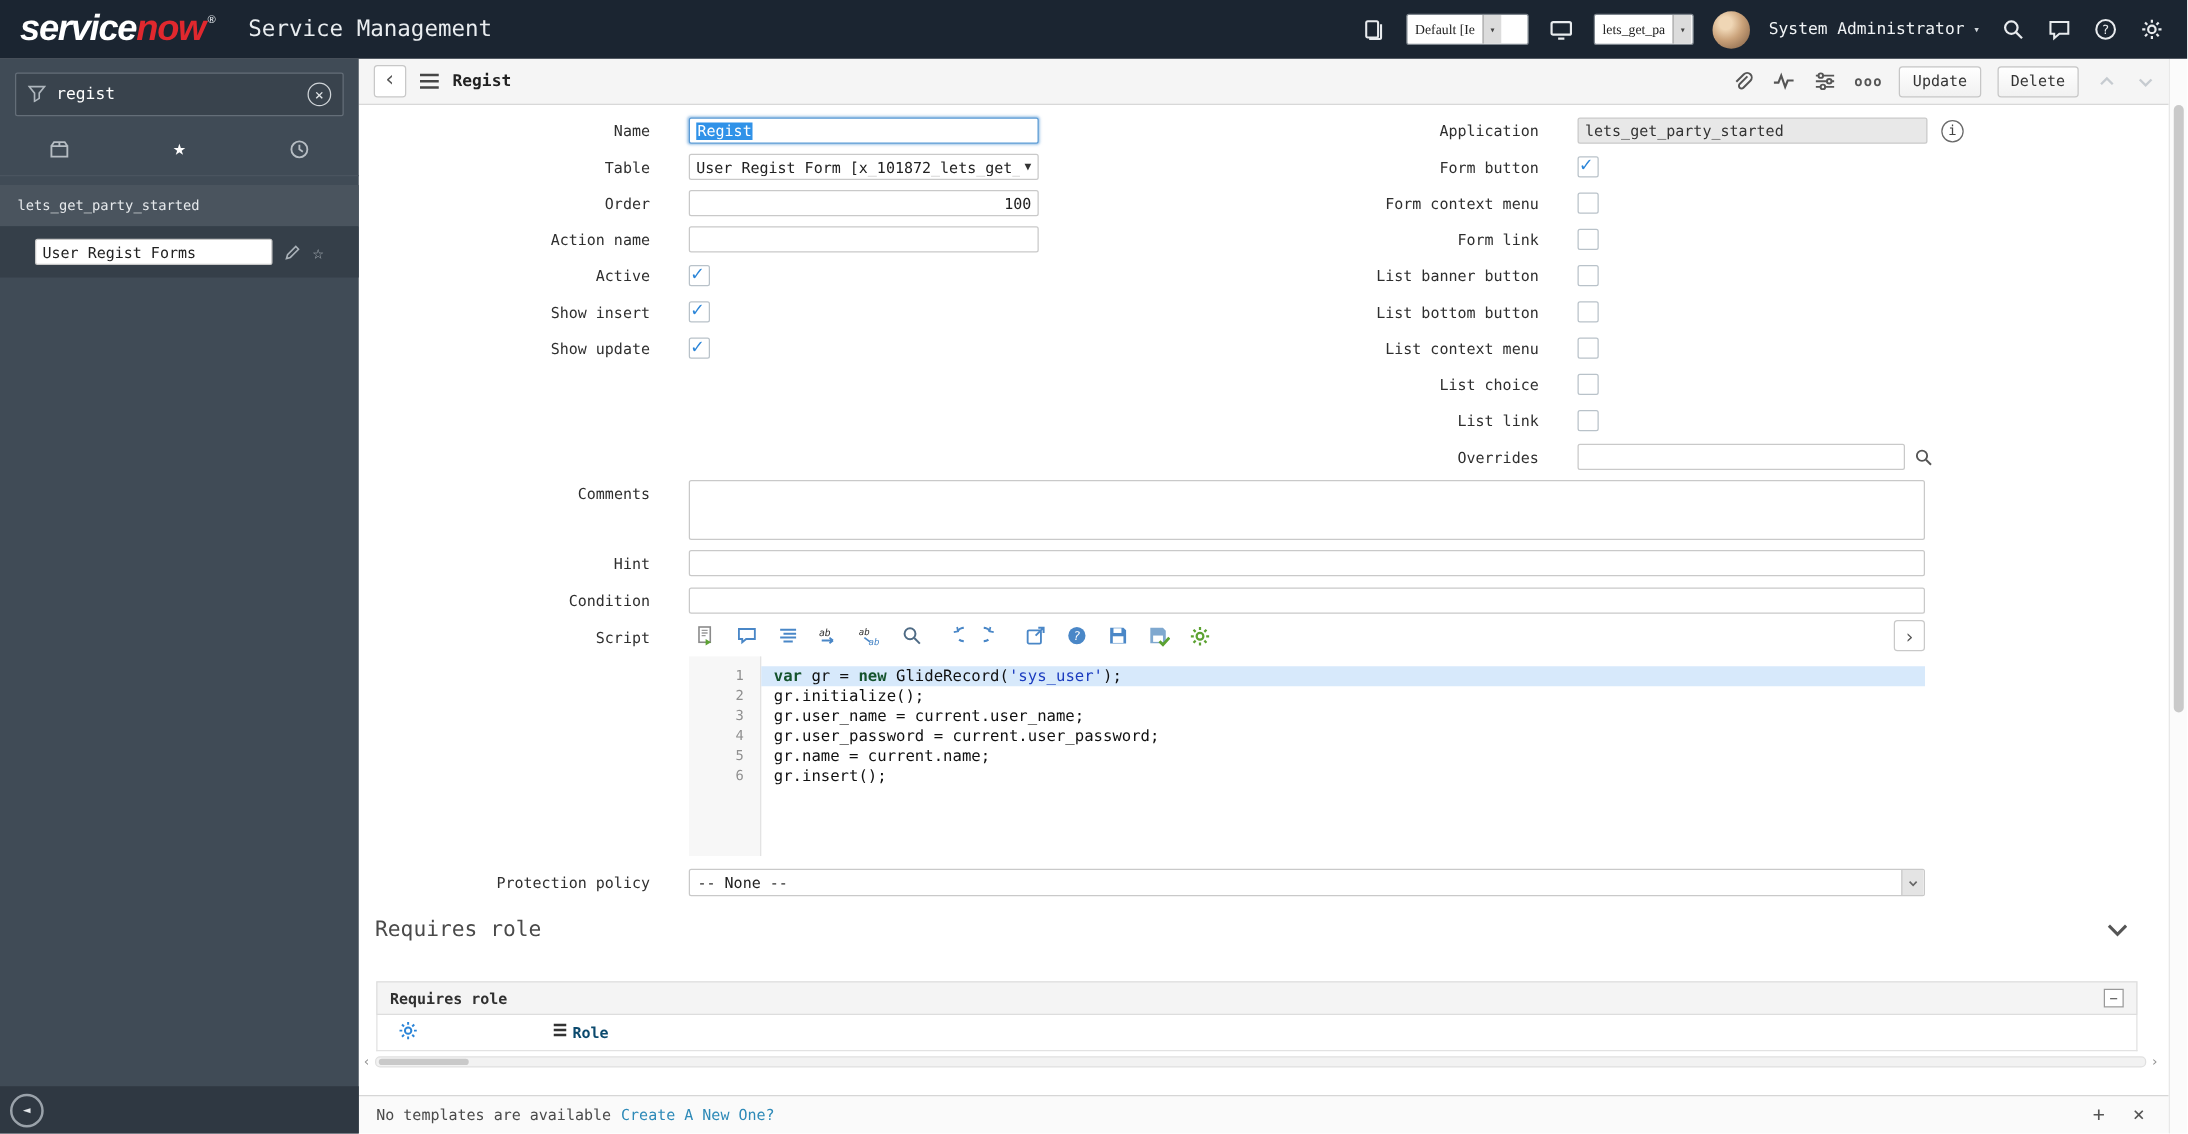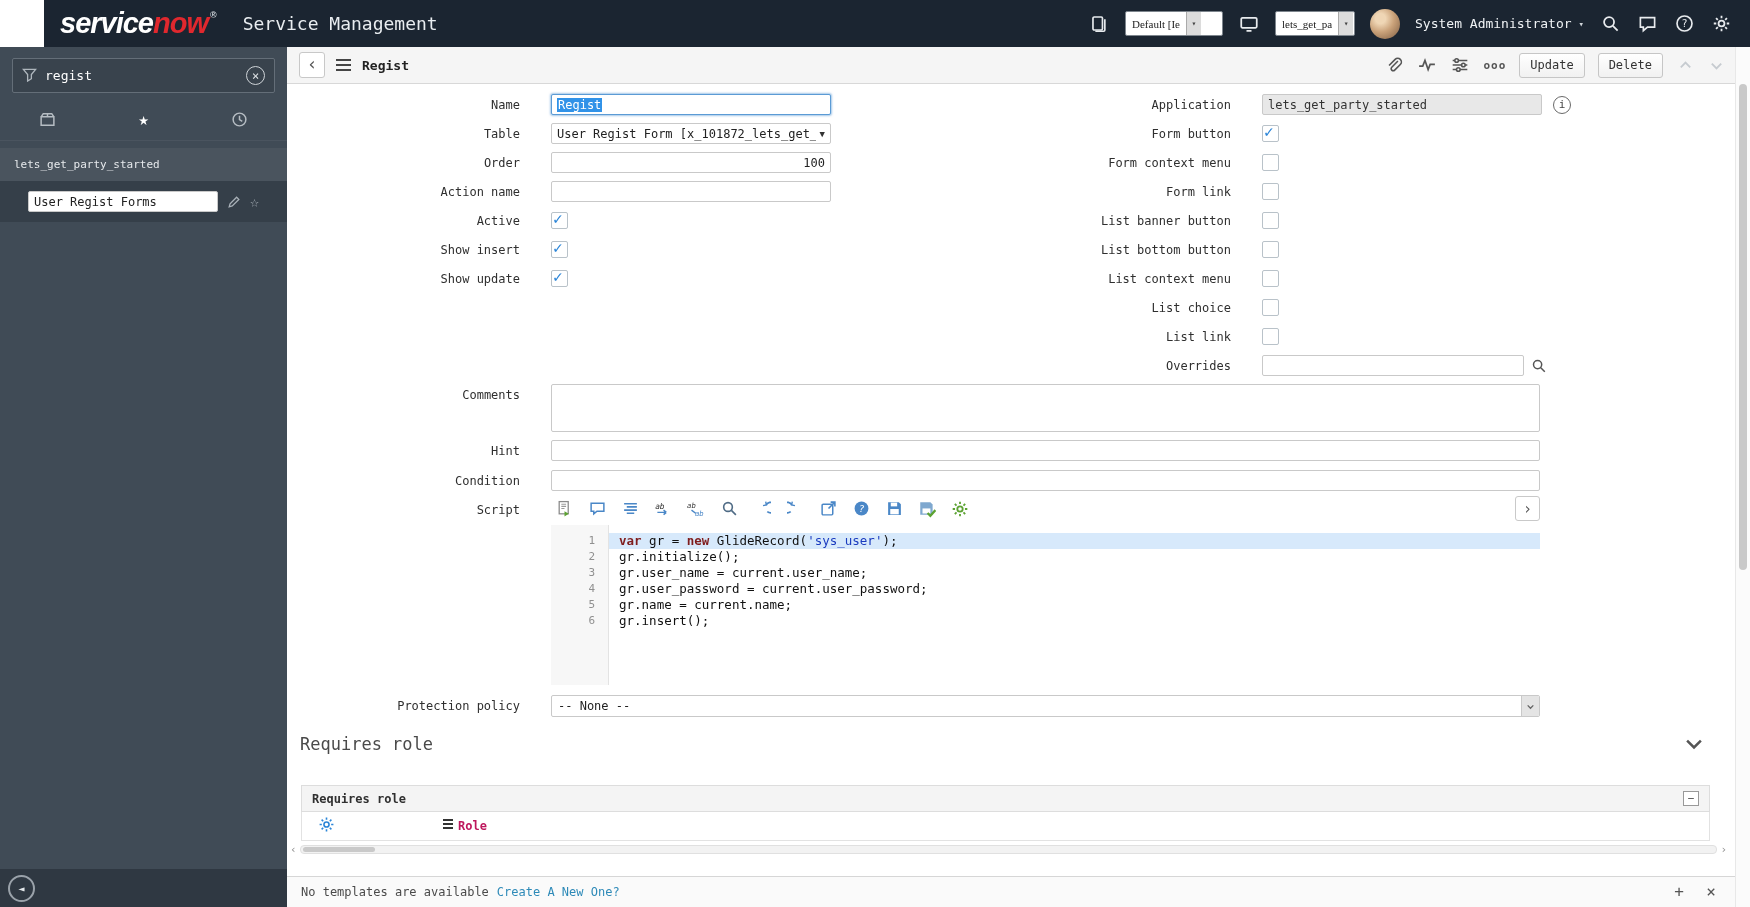--- a/index.html
+++ b/index.html
@@ -1,21 +1,21 @@
 <!DOCTYPE html>
 <html><head>
 <meta charset="utf-8">
 <style>
   * { box-sizing: border-box; margin: 0; padding: 0; }
   html,body { width:1750px; height:907px; }
   body { font-family:"DejaVu Sans Mono",monospace; font-size:12px; color:#2f2f2f; background:#fff; overflow:hidden; }
   .stage { position:relative; width:1750px; height:907px; overflow:hidden; background:#fff; }
 
   
-  .appheader { position:absolute; top:0; left:0; right:0; height:47px; background:#1b2531; display:flex; align-items:center; padding:0 18px 0 16px; z-index:20;margin-left:44px; }
+  .appheader { position:absolute; top:0; left:0; right:0; height:47px; background:#1b2531; display:flex; align-items:center; padding:0 18px 0 16px; z-index:20; }
   .logo { display:flex; align-items:flex-start; cursor:pointer; font-family:"Liberation Sans",sans-serif; font-style:italic; font-weight:bold; font-size:29px; letter-spacing:-1px; line-height:1; }
   .logo .l1 { color:#ffffff; }
   .logo .l2 { color:#e0282e; }
   .logo .reg { color:#cfd4d9; font-size:9px; font-style:normal; margin-left:2px; margin-top:2px; letter-spacing:0; }
   .product { color:#e9edf0; font-size:18px; margin-left:26px; }
   .hdr-right { margin-left:auto; display:flex; align-items:center; gap:15px; }
   .hicon { width:22px; height:22px; display:flex; align-items:center; justify-content:center; cursor:pointer; }
   .hdr-select { height:25px; background:#fff; border:1px solid #7d858d; border-radius:2px; display:flex; align-items:stretch; cursor:pointer; overflow:hidden; }
   .hdr-select .val { display:flex; align-items:center; padding:0 6px; font-size:11px; color:#222; white-space:nowrap; overflow:hidden;font-family:Liberation Serif, serif; }
   .hdr-select .carbox { width:15px; background:#dcdcdc; border-left:1px solid #aaa; display:flex; align-items:center; justify-content:center; font-size:8px; color:#444; }
@@ -90,35 +90,35 @@
   .script-toolbar { height:27px; display:flex; align-items:center; gap:11px; position:relative; padding-left:2px; }
   .ticon { width:22px; height:22px; display:flex; align-items:center; justify-content:center; cursor:pointer; border-radius:3px;font-style:italic; }
   .code-expand { position:absolute; right:0; top:1px; width:25px; height:25px; border:1px solid #c9c9c9; border-radius:3px; background:#fff; color:#555; font-size:15px; display:flex; align-items:center; justify-content:center; cursor:pointer; }
   .editor { position:relative; margin-top:3px; height:160px; overflow:hidden; background:#fff; }
   .gutter-bg { position:absolute; left:0; top:0; bottom:0; width:58px; background:#f7f7f7; border-right:1px solid #e3e3e3; }
   .code-lines { position:relative; padding-top:8px; }
   .code-line { display:flex; line-height:16px; font-size:12.5px; }
   .code-line .ln { width:58px; flex:none; text-align:right; padding-right:14px; color:#909090; font-size:11px; }
   .code-line .code { flex:1; padding-left:10px; white-space:pre; color:#111; }
   .code-line.active .code { background:#d7e9fb; }
-  .kw { color:#7f1d1d; font-weight:bold; }
+  .kw { color:#14532d; font-weight:bold; }
   .str { color:#1a3bbf; }
   .sn-select { width:989px; height:22px; border:1px solid #c9c9c9; border-radius:2px; background:#fff; display:flex; align-items:center; padding-left:6px; font-size:12px; color:#222; cursor:pointer; overflow:hidden; }
   .sn-select .selbtn { margin-left:auto; width:18px; align-self:stretch; background:#e4e4e4; border-left:1px solid #c9c9c9; display:flex; align-items:center; justify-content:center; }
 
   
   .section-hdr { position:absolute; left:13px; width:1405px; top:641px; height:38px; display:flex; align-items:center; justify-content:space-between; }
   .section-hdr .title { font-size:17px; color:#4a4a4a; }
   .sec-chev { cursor:pointer; display:flex; }
   .related { position:absolute; left:14px; top:701px; width:1409px; }
   .rel-caption { height:27px; background:#f4f4f4; border:1px solid #ddd; display:flex; align-items:center; padding:0 10px; }
   .rel-caption .cap { font-weight:bold; font-size:12px; color:#303030; }
   .minusbox { margin-left:auto; width:16px; height:15px; border:1px solid #999; background:#fff; color:#555; font-size:11px; display:flex; align-items:center; justify-content:center; cursor:pointer; }
   .rel-colhdr { height:29px; background:#fff; border:1px solid #e2e2e2; border-top:none; display:flex; align-items:center; padding-left:16px; }
-  .role-h { margin-left:108px; display:flex; align-items:flex-start; gap:5px; font-weight:bold; font-size:12px; color:#be185d; cursor:pointer; }
+  .role-h { margin-left:108px; display:flex; align-items:flex-start; gap:5px; font-weight:bold; font-size:12px; color:#0c4a6e; cursor:pointer; }
   .miniburger { display:flex; flex-direction:column; gap:2px; }
   .miniburger i { width:10px; height:2px; background:#333; }
   .hscroll { position:absolute; left:3px; top:759px; width:1437px; height:13px; display:flex; align-items:center; gap:3px; }
   .hs-arrow { color:#909090; font-size:11px; cursor:pointer; line-height:1; }
   .hs-track { flex:1; height:9px; background:#f2f2f2; border:1px solid #e0e0e0; border-radius:4px; position:relative; }
   .hs-thumb { position:absolute; left:2px; top:1px; width:72px; height:5px; background:#c9c9c9; border-radius:3px; cursor:pointer; }
 
   
   .bottombar { position:absolute; left:0; right:0; bottom:0; height:31px; background:#fafafa; border-top:1px solid #d6d6d6; display:flex; align-items:center; padding:0 14px; font-size:12px; color:#4a4a4a; }
   .bottombar .link { color:#2e8ab8; margin-left:8px; cursor:pointer; text-decoration:none; }

